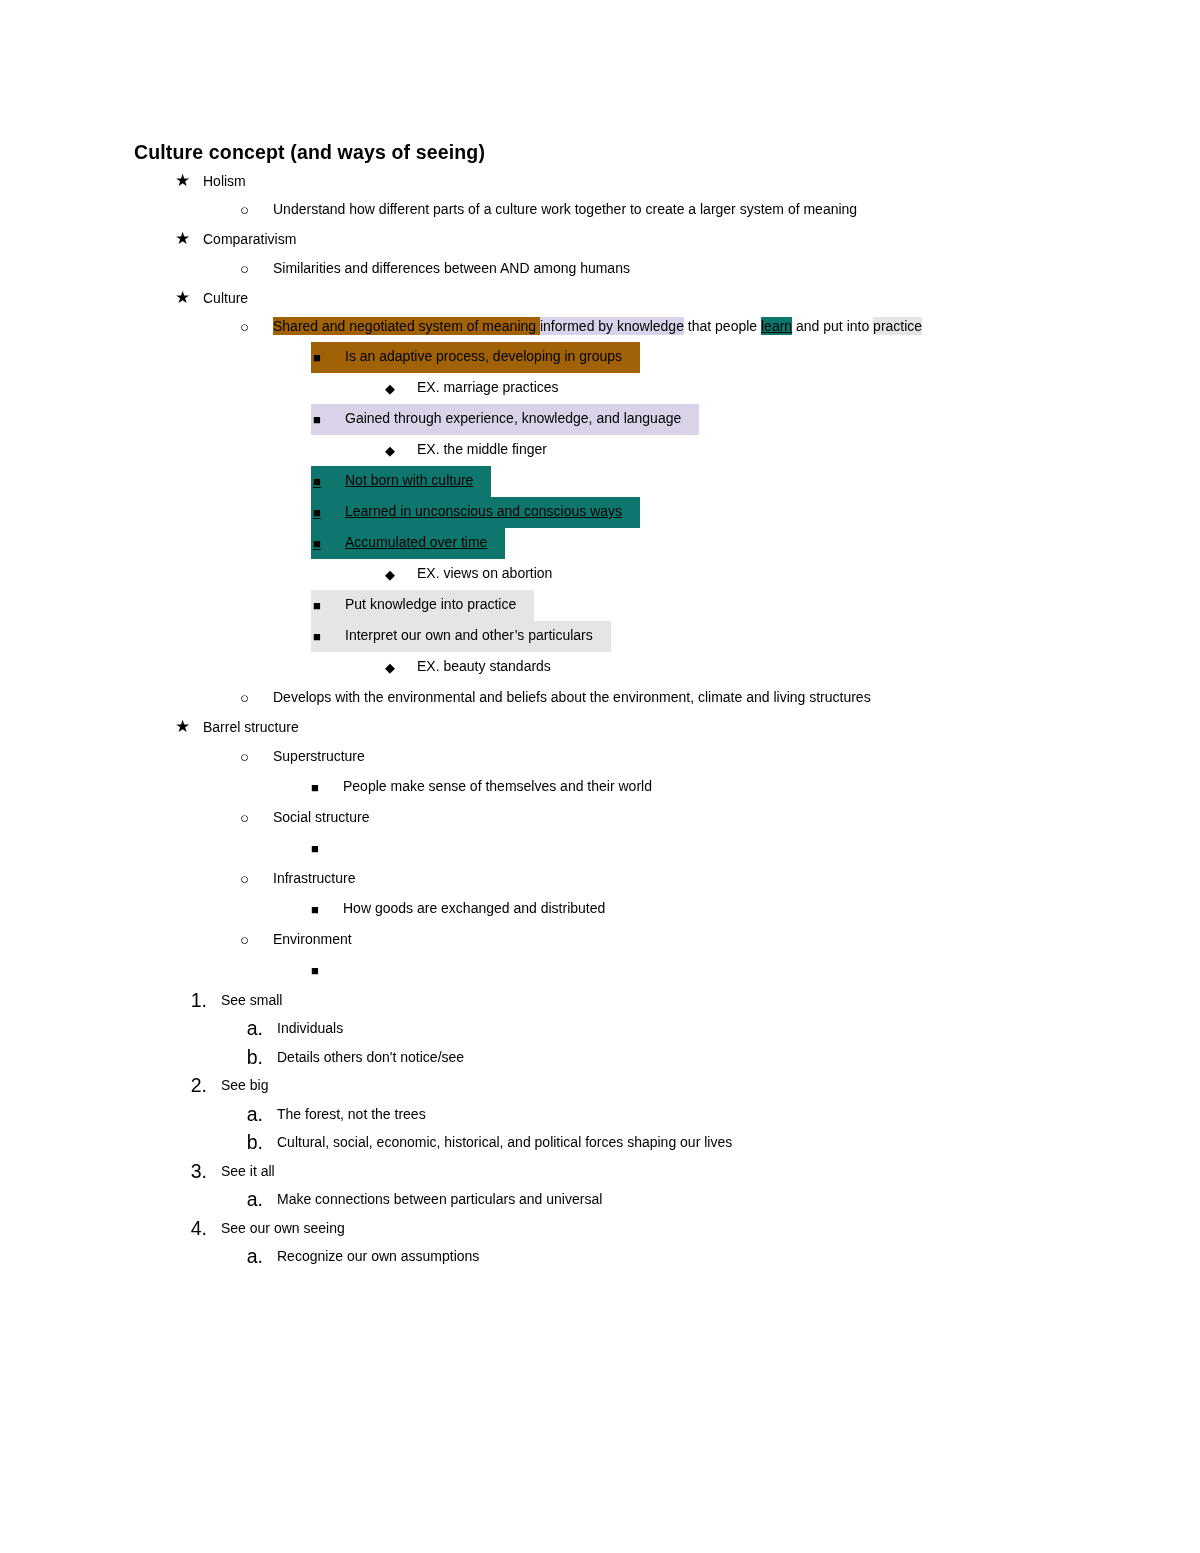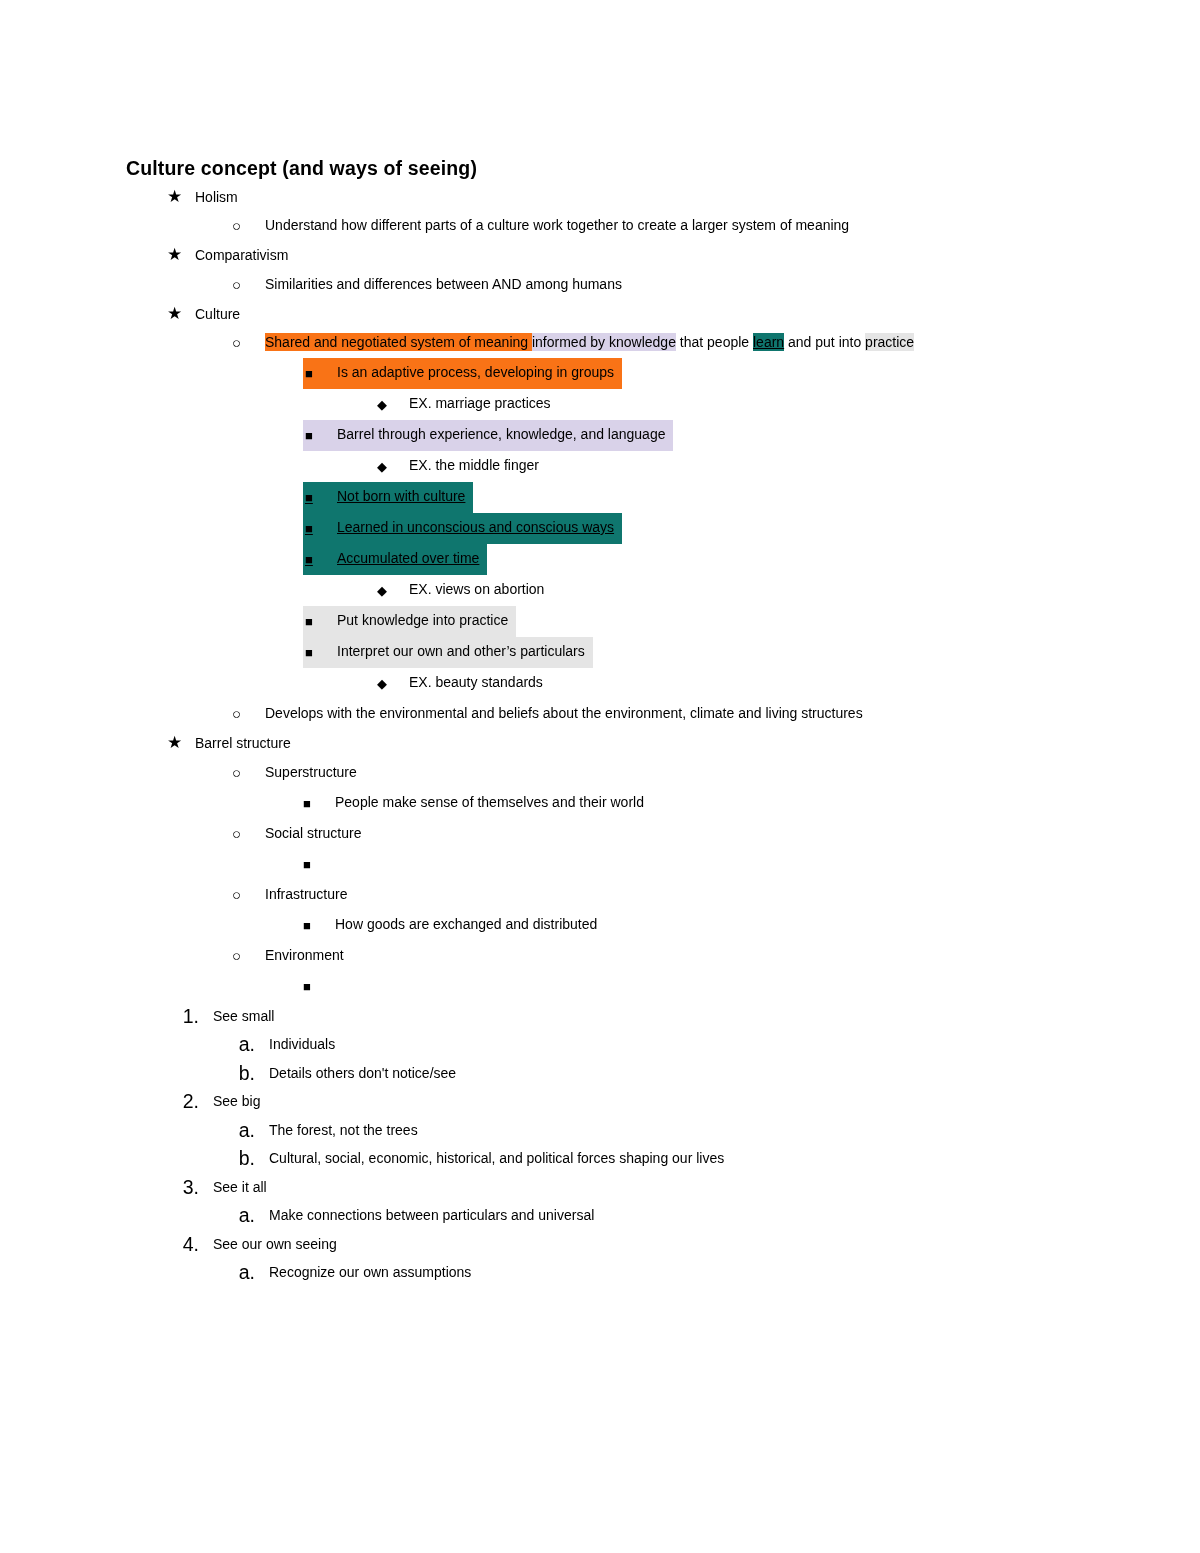--- a/index.html
+++ b/index.html
@@ -21,24 +21,23 @@
     left: 0;
     top: 0;
     width: 1200px;
     height: 1553px;
     padding: 0;
     box-sizing: border-box;
   }
 
   .doc {
     position: absolute;
-    left: 126px;
+    left: 134px;
     top: 138px;
     width: 915px;
-    margin-top: 16px;
   }
 
   
   .heading {
     font-weight: bold;
     font-size: 19.5px;
     line-height: 28.5px;
     letter-spacing: 0.15px;
     margin: 0;
     white-space: nowrap;
@@ -95,31 +94,31 @@
     flex: 0 0 auto;
     width: 57px;
     text-align: right;
     padding-right: 14px;
     box-sizing: border-box;
   }
   .nlvl1 { margin-left: 30px; }
   .nlvl2 { margin-left: 86px; }
 
   
-  .hl-pink   { background: #f97316; }
+  .hl-pink   { background: #a16207; }
   .hl-purple { background: #d9d2e9; }
   .hl-green  { background: #0f766e; text-decoration: underline; }
   .hl-blue   { background: #e5e5e5; }
 
   
   .row.hlrow { width: max-content; }
   .row.hlrow .marker,
   .row.hlrow .txt { background: inherit; }
   .row.hlrow .marker { padding-left: 2px; }
-  .row.hlrow .txt { padding-right: 8px; }
+  .row.hlrow .txt { padding-right: 18px; }
 
   .seg { padding: 1px 0; }
 </style>
 </head>
 <body>
 
 <div class="page">
   <div class="doc">
 
     <div class="heading">Culture concept (and ways of seeing)</div>
@@ -156,21 +155,21 @@
       <span class="marker sq">■</span>
       <span class="txt">Is an adaptive process, developing in groups</span>
     </div>
     <div class="row lvl4">
       <span class="marker dia">◆</span>
       <span class="txt">EX. marriage practices</span>
     </div>
 
     <div class="row lvl3 hlrow hl-purple">
       <span class="marker sq">■</span>
-      <span class="txt">Barrel through experience, knowledge, and language</span>
+      <span class="txt">Gained through experience, knowledge, and language</span>
     </div>
     <div class="row lvl4">
       <span class="marker dia">◆</span>
       <span class="txt">EX. the middle finger</span>
     </div>
 
     <div class="row lvl3 hlrow hl-green">
       <span class="marker sq">■</span>
       <span class="txt">Not born with culture</span>
     </div>

